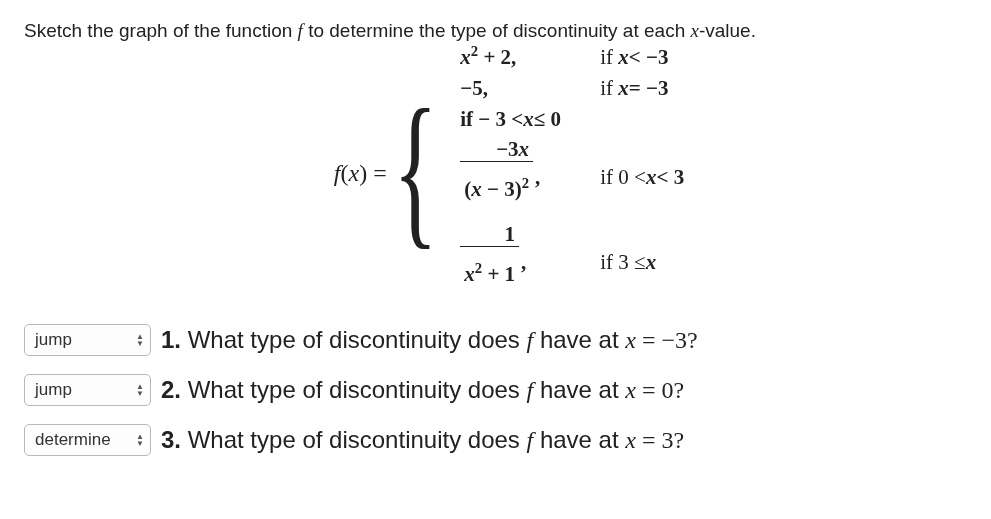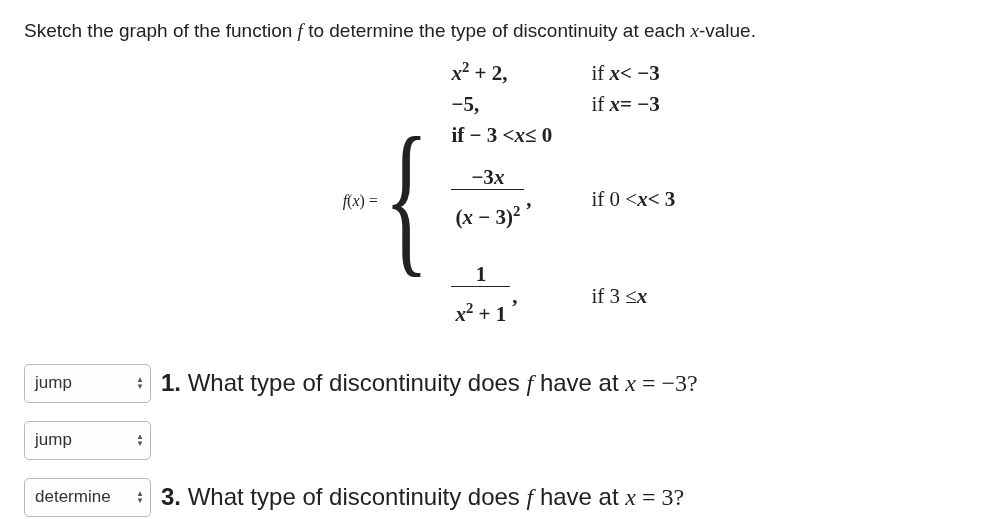--- a/index.html
+++ b/index.html
@@ -9,39 +9,39 @@
     }
     body {
       font-family: -apple-system, BlinkMacSystemFont, "Segoe UI", Helvetica, Arial, sans-serif;
       font-size: 19px;
       color: #222;
       background: #fff;
       padding: 18px 24px;
       width: 991px;
     }
     .problem-statement {
-      margin-bottom: 16px;
+      margin-bottom: 0;
       line-height: 1.4;
     }
     .math-i {
       font-family: "Times New Roman", Times, serif;
       font-style: italic;
     }
     .math {
       font-family: "Times New Roman", Times, serif;
     }
     .piecewise-container {
       display: flex;
       justify-content: center;
       align-items: center;
       margin-bottom: 22px;
     }
     .fx-label {
       font-family: "Times New Roman", Times, serif;
-      font-size: 16px;
+      font-size: 24px;
       margin-right: 6px;
       margin-left: 27px;
     }
     .brace {
       font-size: 170px;
       line-height: 0.9;
       font-weight: 200;
       font-family: "Times New Roman", Times, serif;
       margin-right: 6px;
       transform: scaleX(0.55);
@@ -67,24 +67,23 @@
       display: flex;
       align-items: center;
     }
     .cond-col {
       display: flex;
       align-items: flex-start;
     }
     .frac {
       display: inline-flex;
       flex-direction: column;
-      align-items: center;
+      align-items: flex-end;
       line-height: 1.1;
       vertical-align: middle;
-      margin-top: 12px;
     }
     .frac .num {
       padding: 0 4px;
     }
     .frac .den {
       border-top: 1.5px solid #222;
       padding: 16px 4px;
     }
     .comma {
       margin-left: 2px;
@@ -104,21 +103,21 @@
       align-items: center;
       gap: 10px;
     }
     .select-wrap {
       position: relative;
       display: inline-flex;
       align-items: center;
       border: 1px solid #b8b8b8;
       border-radius: 5px;
       background: #fdfdfd;
-      height: 39px;
+      height: 32px;
       padding: 0 24px 0 10px;
       width: 127px;
       font-size: 17px;
       color: #333;
     }
     .select-wrap .chevrons {
       position: absolute;
       right: 6px;
       top: 50%;
       transform: translateY(-50%);
@@ -223,20 +222,23 @@
   </div>
 
   <div class="question-row">
     <div class="select-wrap">
       <span>jump</span>
       <span class="chevrons">
           <span>▲</span>
           <span>▼</span>
         </span>
     </div>
+    <span class="question-text">
+      <span class="bold">2. </span><span>What type of discontinuity does </span><span class="math-i">f</span><span> have at </span><span class="math-i">x</span><span class="math"> = 0?</span>
+    </span>
   </div>
 
   <div class="question-row">
     <div class="select-wrap">
       <span>determine</span>
       <span class="chevrons">
           <span>▲</span>
           <span>▼</span>
         </span>
     </div>

